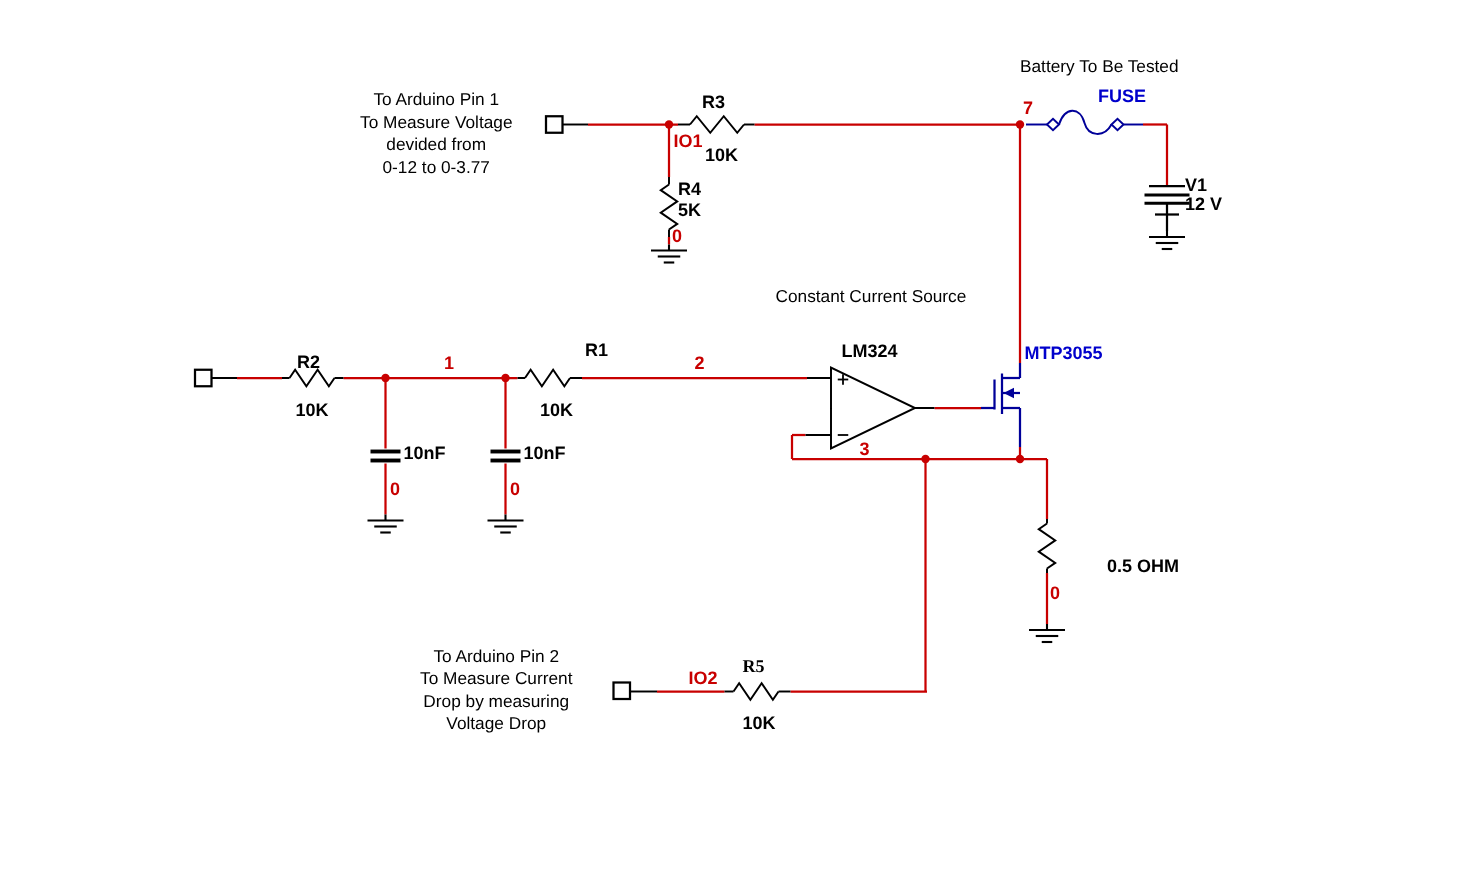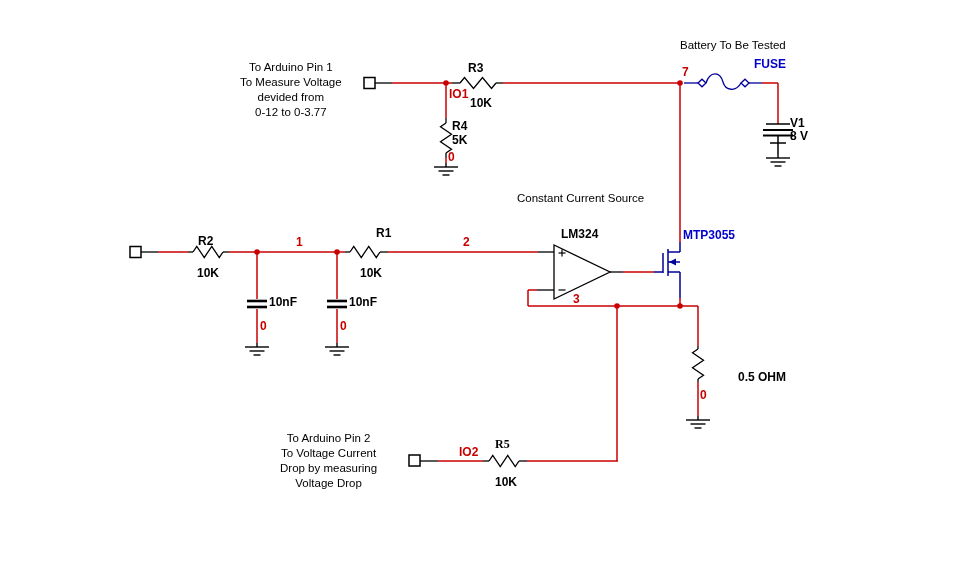--- a/index.html
+++ b/index.html
@@ -173,45 +173,45 @@
   <div class="note" style="left:240px;top:60px;">
     <span>To Arduino Pin 1</span>
     <span>To Measure Voltage</span>
     <span>devided from</span>
     <span>0-12 to 0-3.77</span>
   </div>
 
 
   <div class="note" style="left:280px;top:431px;">
     <span>To Arduino Pin 2</span>
-    <span>To Voltage Current</span>
+    <span>To Measure Current</span>
     <span>Drop by measuring</span>
     <span>Voltage Drop</span>
   </div>
 
   <div class="note" style="left:680px;top:38px;">Battery To Be Tested</div>
   <div class="note" style="left:517px;top:191px;">Constant Current Source</div>
 
   <div class="lbl" style="left:468px;top:62px;">R3</div>
   <div class="lbl" style="left:470px;top:97px;">10K</div>
   <div class="lbl" style="left:452px;top:120px;">R4</div>
   <div class="lbl" style="left:452px;top:134px;">5K</div>
   <div class="lbl" style="left:198px;top:235px;">R2</div>
   <div class="lbl" style="left:197px;top:267px;">10K</div>
-  <div class="lbl" style="left:356px;top:227px;padding-left:20px;">R1</div>
+  <div class="lbl" style="left:370px;top:227px;padding-left:20px;">R1</div>
   <div class="lbl" style="left:360px;top:267px;">10K</div>
   <div class="lbl" style="left:495px;top:438px;font-family:Liberation Serif, serif;">R5</div>
   <div class="lbl" style="left:495px;top:476px;">10K</div>
   <div class="lbl" style="left:710px;top:371px;margin-left:28px;">0.5 OHM</div>
   <div class="lbl" style="left:269px;top:296px;">10nF</div>
   <div class="lbl" style="left:349px;top:296px;">10nF</div>
   <div class="lbl" style="left:790px;top:117px;">V1</div>
-  <div class="lbl" style="left:790px;top:130px;">8 V</div>
+  <div class="lbl" style="left:790px;top:130px;">12 V</div>
   <div class="lbl" style="left:561px;top:228px;">LM324</div>
-  <div class="lbl blue" style="left:710px;top:58px;padding-left:44px;">FUSE</div>
+  <div class="lbl blue" style="left:688px;top:58px;padding-left:44px;">FUSE</div>
   <div class="lbl blue" style="left:683px;top:229px;">MTP3055</div>
 
   <div class="lbl red" style="left:682px;top:66px;">7</div>
   <div class="lbl red" style="left:296px;top:236px;">1</div>
   <div class="lbl red" style="left:463px;top:236px;">2</div>
   <div class="lbl red" style="left:573px;top:293px;">3</div>
   <div class="lbl red" style="left:449px;top:88px;">IO1</div>
   <div class="lbl red" style="left:459px;top:446px;">IO2</div>
   <div class="lbl red" style="left:448px;top:151px;">0</div>
   <div class="lbl red" style="left:260px;top:320px;">0</div>

